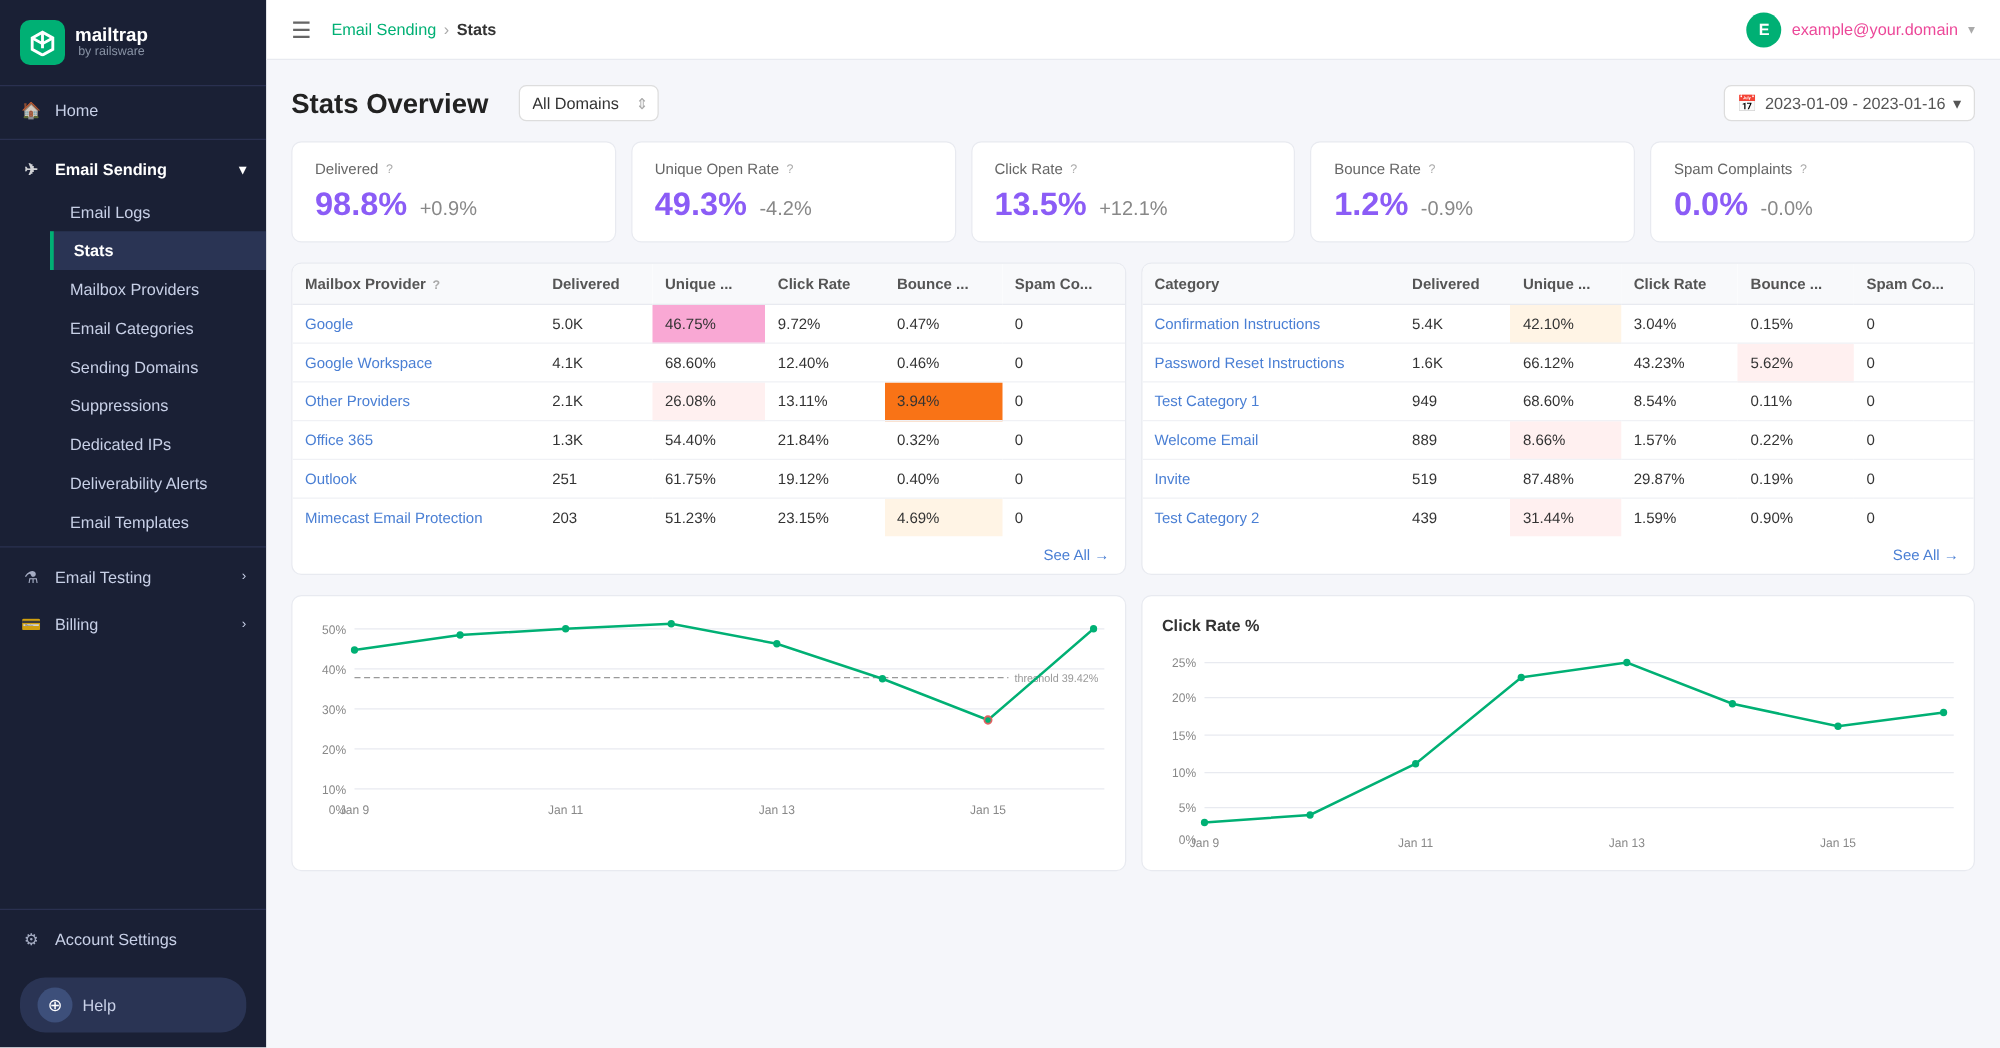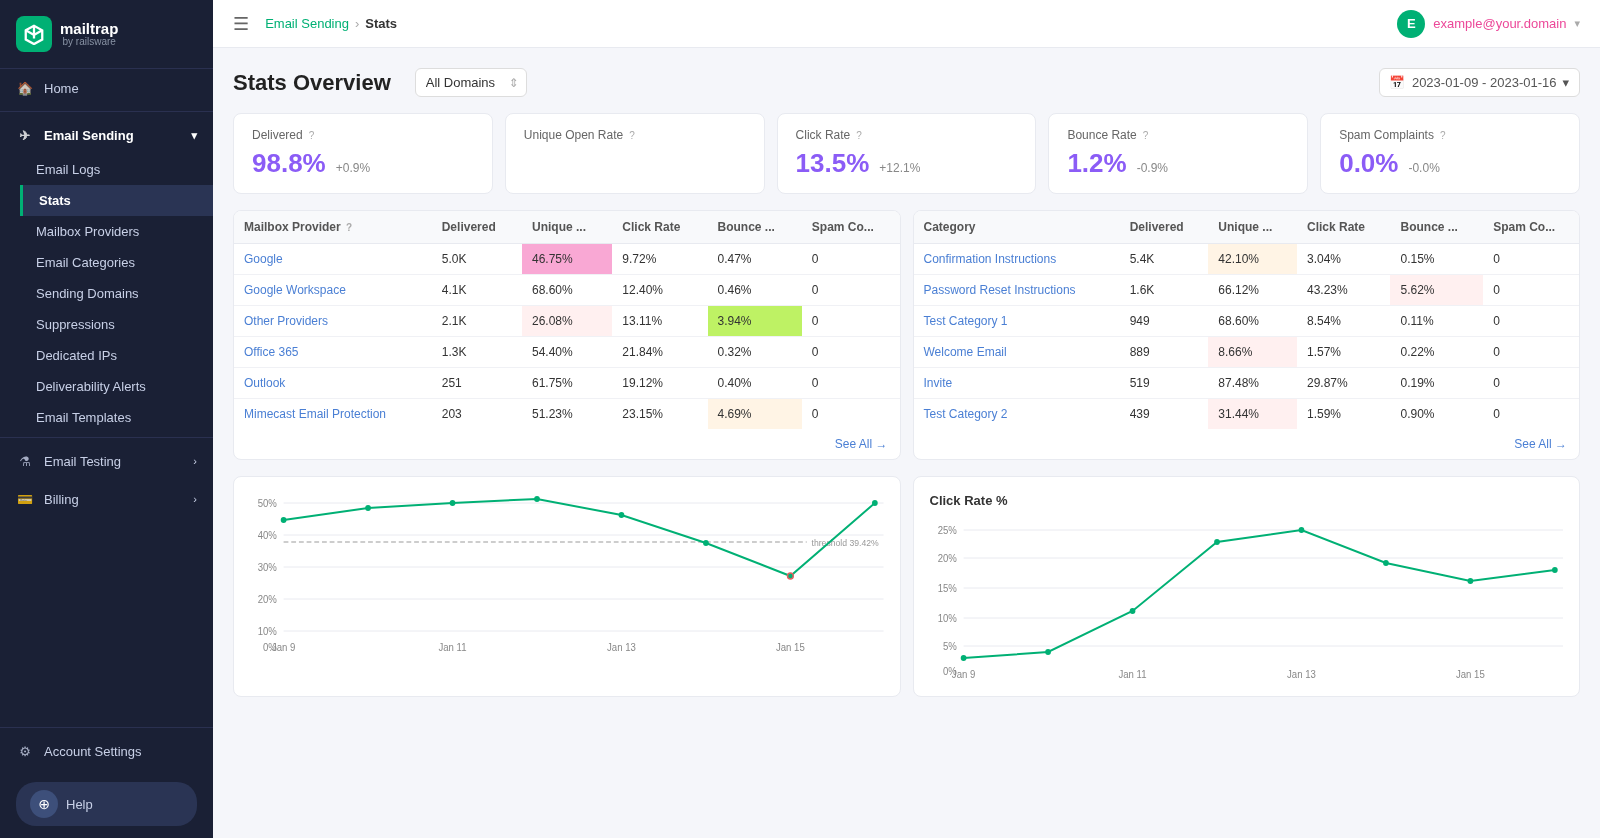--- a/index.html
+++ b/index.html
@@ -12,21 +12,21 @@
     .logo-icon svg { width: 22px; height: 22px; }
     .logo-text { display: flex; flex-direction: column; }
     .logo-title { color: #fff; font-weight: 700; font-size: 15px; line-height: 1; }
     .logo-sub { color: #8892a4; font-size: 10px; text-align: center; }
 
     .nav-item { display: flex; align-items: center; padding: 10px 16px; cursor: pointer; color: #c8d0e7; font-size: 13px; transition: background 0.15s; }
     .nav-item.active { background: #2a3454; color: #fff; font-weight: 600; border-left: 3px solid #00b074; }
     .nav-item.section-header { color: #fff; font-weight: 600; }
     .nav-item .nav-icon { width: 18px; height: 18px; margin-right: 10px; display: flex; align-items: center; justify-content: center; opacity: 0.8; }
     .nav-item .nav-arrow { margin-left: auto; font-size: 11px; }
-    .nav-sub { padding-left: 20px; }
+    .nav-sub { padding-left: 40px; }
     .nav-sub .nav-item { padding: 8px 16px 8px 0; font-size: 13px; }
     .nav-divider { height: 1px; background: #2a3050; margin: 4px 0; }
 
     .help-btn { margin: 12px 16px; background: #2a3454; border-radius: 20px; padding: 8px 14px; display: flex; align-items: center; cursor: pointer; color: #c8d0e7; gap: 8px; }
     .help-btn .help-icon { width: 28px; height: 28px; border-radius: 50%; background: #3d4f7a; display: flex; align-items: center; justify-content: center; color: #fff; font-size: 14px; }
 
     
     .main { flex: 1; display: flex; flex-direction: column; overflow: hidden; }
 
     
@@ -55,21 +55,21 @@
     .date-range { display: flex; align-items: center; gap: 6px; font-size: 13px; color: #555; border: 1px solid #ddd; border-radius: 6px; padding: 6px 10px; background: #fff; cursor: pointer; }
     .date-icon { color: #555; }
 
     
     .kpi-row { display: flex; gap: 12px; margin-bottom: 16px; }
     .kpi-card { flex: 1; background: #fff; border-radius: 8px; padding: 14px 18px; border: 1px solid #e8eaf0; }
     .kpi-label { font-size: 12px; color: #666; margin-bottom: 6px; display: flex; align-items: center; gap: 4px; }
     .kpi-help { color: #aaa; font-size: 11px; cursor: help; }
     .kpi-value-row { display: flex; align-items: baseline; gap: 10px; }
     .kpi-value { font-size: 26px; font-weight: 700; color: #8b5cf6; }
-    .kpi-delta { font-size: 12px; color: #888; }
+    .kpi-delta { font-size: 16px; color: #888; }
 
     
     .tables-row { display: flex; gap: 12px; margin-bottom: 16px; }
     .table-card { flex: 1; background: #fff; border-radius: 8px; border: 1px solid #e8eaf0; overflow: hidden; }
     .data-table { width: 100%; border-collapse: collapse; }
     .data-table th { background: #f8f9fb; padding: 9px 10px; text-align: left; font-size: 12px; color: #555; font-weight: 600; border-bottom: 1px solid #e8eaf0; white-space: nowrap; overflow: hidden; text-overflow: ellipsis; max-width: 80px; }
     .data-table td { padding: 8px 10px; font-size: 12px; color: #333; border-bottom: 1px solid #f0f1f5; }
     .data-table tr:last-child td { border-bottom: none; }
     .data-table .link-cell { color: #4a7fd4; cursor: pointer; }
     .cell-green { color: #22a06b; font-weight: 500; }
@@ -209,20 +209,24 @@
         </div>
         <div class="kpi-value-row">
           <span class="kpi-value">98.8%</span>
           <span class="kpi-delta">+0.9%</span>
         </div>
       </div>
       <div class="kpi-card">
         <div class="kpi-label">
           <span>Unique Open Rate</span>
           <span class="kpi-help th-help">?</span>
+        </div>
+        <div class="kpi-value-row">
+          <span class="kpi-value">49.3%</span>
+          <span class="kpi-delta">-4.2%</span>
         </div>
       </div>
       <div class="kpi-card">
         <div class="kpi-label">
           <span>Click Rate</span>
           <span class="kpi-help th-help">?</span>
         </div>
         <div class="kpi-value-row">
           <span class="kpi-value">13.5%</span>
           <span class="kpi-delta">+12.1%</span>
@@ -279,21 +283,21 @@
       <td class="cell-green">68.60%</td>
       <td>12.40%</td>
       <td class="cell-green">0.46%</td>
       <td class="cell-zero">0</td>
     </tr>
               <tr>
       <td class="link-cell">Other Providers</td>
       <td>2.1K</td>
       <td class="cell-red" style="background:#fff0f0">26.08%</td>
       <td>13.11%</td>
-      <td class="cell-orange" style="background:#bef264">3.94%</td>
+      <td class="cell-orange" style="background:#f97316">3.94%</td>
       <td class="cell-zero">0</td>
     </tr>
               <tr>
       <td class="link-cell">Office 365</td>
       <td>1.3K</td>
       <td class="cell-green">54.40%</td>
       <td>21.84%</td>
       <td class="cell-green">0.32%</td>
       <td class="cell-zero">0</td>
     </tr>

